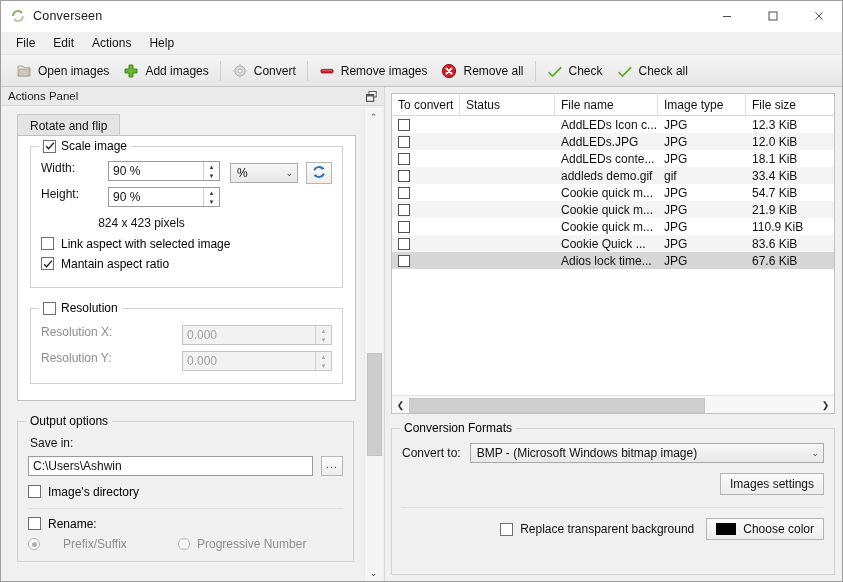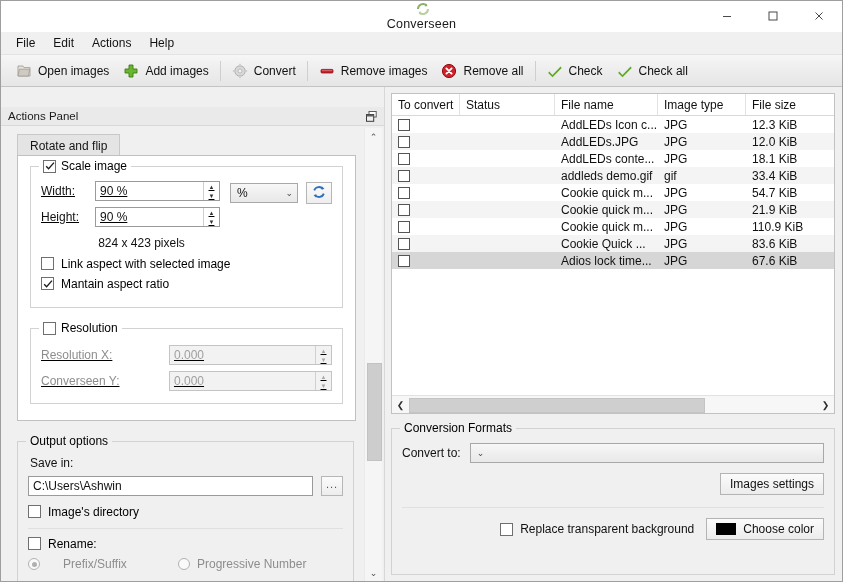--- a/index.html
+++ b/index.html
@@ -23,21 +23,20 @@
     position: relative;
   }
 
   
   .titlebar {
     height: 30px; min-height: 30px;
     background: #ffffff;
     display: flex; align-items: center;
     border-bottom: 1px solid #ffffff;
     position: relative;
-    flex-direction: column;
   }
   .app-icon {
     margin-left: 9px; margin-right: 7px;
     width: 16px; height: 16px;
     position: relative;
   }
   .app-icon svg { display: block; }
   .title-text {
     font-size: 12.5px;
     color: #1a1a1a;
@@ -109,21 +108,20 @@
   }
   .dock-title {
     height: 18px; min-height: 18px;
     background: #eaeaea;
     border-bottom: 1px solid #d9d9d9;
     display: flex; align-items: center;
     padding-left: 7px;
     font-size: 11.5px;
     color: #1a1a1a;
     position: relative;
-    margin-top: 20px;
   }
   .dock-title .float-btn {
     position: absolute; right: 6px; top: 2px;
     width: 14px; height: 14px;
     display:flex; align-items:center; justify-content:center;
   }
   .dock-body {
     flex: 1; min-height: 0;
     display: flex;
     background: #f0f0f0;
@@ -204,24 +202,23 @@
     top: -8px; left: 8px;
     background: #ffffff;
     padding: 0 4px;
     display: flex; align-items: center; gap: 5px;
     font-size: 12px;
   }
   .group.onpanel > .legend { background: #f0f0f0; }
 
   
   .row {
-    display: flex; align-items: center;
+    display: flex; 
     margin-bottom: 6px;
-    gap: 8px;
-    text-decoration: underline;
+    gap: 21px;
   }
   .lbl { font-size: 12px; color: #111; }
   .lbl.dim { color: #8d8d8d; }
 
   .spin {
     display: flex; align-items: stretch;
     border: 1px solid #9a9a9a;
     background: #ffffff;
     height: 20px;
     box-sizing: border-box;
@@ -636,21 +633,21 @@
                 <span class="lbl dim" style="width:120px;">Resolution X:</span>
                 <div class="spin dis" style="flex:1;">
                   <span class="val">0.000</span>
                   <span class="btns">
                       <div>▲</div>
                       <div>▼</div>
                     </span>
                 </div>
               </div>
               <div class="row" style="margin-bottom:2px;">
-                <span class="lbl dim" style="width:120px;">Converseen Y:</span>
+                <span class="lbl dim" style="width:120px;">Resolution Y:</span>
                 <div class="spin dis" style="flex:1;">
                   <span class="val">0.000</span>
                   <span class="btns">
                       <div>▲</div>
                       <div>▼</div>
                     </span>
                 </div>
               </div>
             </div>
 
@@ -805,20 +802,21 @@
           <div class="hs-arrow">❯</div>
         </div>
       </div>
 
       <div class="convgroup">
         <div class="legend">Conversion Formats</div>
 
         <div style="display:flex; align-items:center; gap:9px; margin-top:2px;">
           <span class="lbl">Convert to:</span>
           <div class="combo" style="flex:1;">
+            <span class="cv">BMP - (Microsoft Windows bitmap image)</span>
             <span class="chev">⌄</span>
           </div>
         </div>
 
         <div style="display:flex; justify-content:flex-end; margin-top:10px;">
           <div class="btn">
             <span>Images settings</span>
           </div>
         </div>
 

